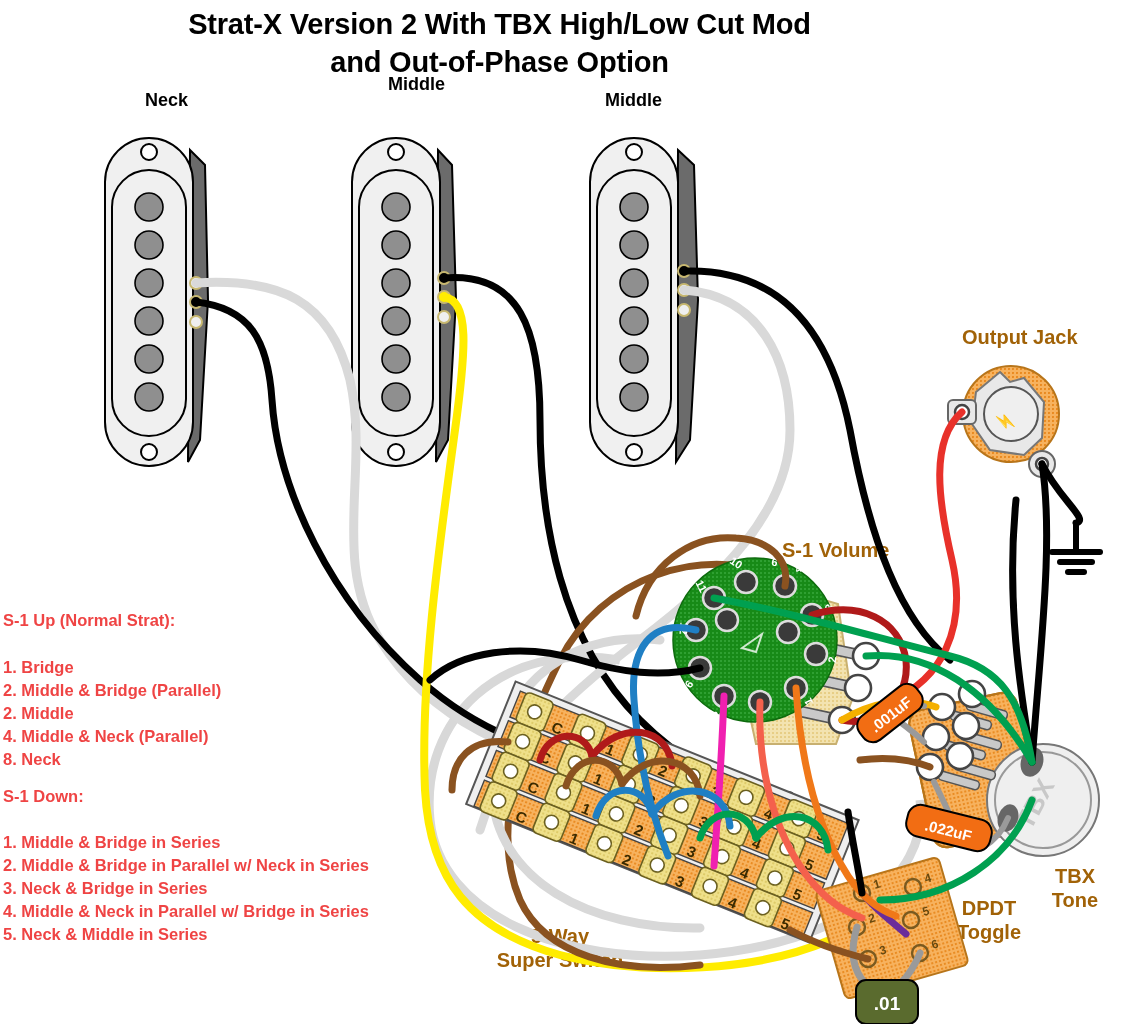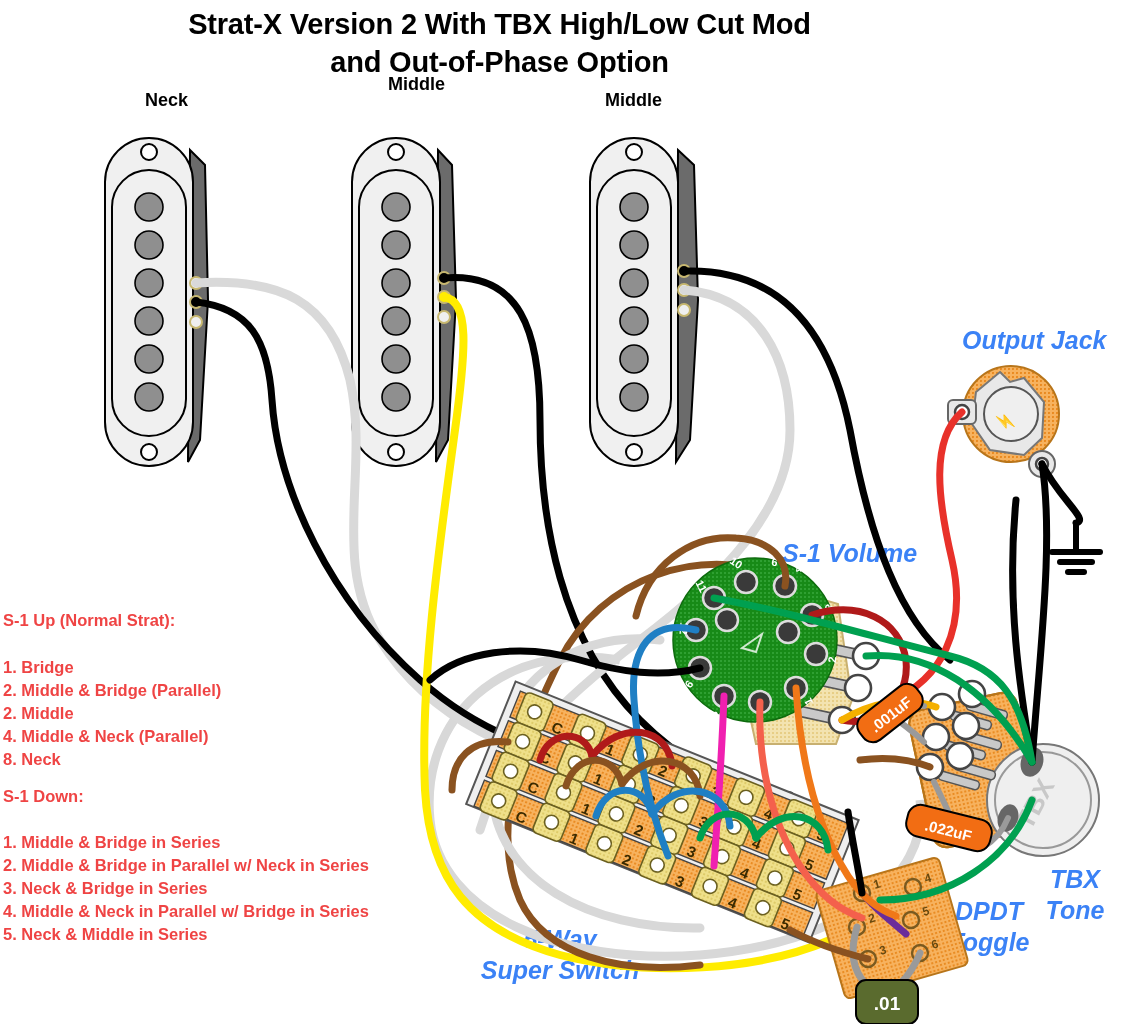--- a/index.html
+++ b/index.html
@@ -31,26 +31,25 @@
     letter-spacing: -0.2px;
   }
   .pickup-label {
     font-size: 18px;
     font-weight: bold;
     color: #000;
     text-align: right;
     white-space: nowrap;
   }
   .part-label {
-    font-size: 25px;
+    font-size: 20px;
     font-weight: bold;
-    color: #3b82f6;
+    color: #a16207;
     line-height: 1.22;
     white-space: nowrap;
-    font-style: italic;
   }
   .part-label.center { text-align: center; }
 
   
   #legend {
     left: 3px; top: 612px;
     font-size: 16.5px;
     font-weight: bold;
     color: #ef4444;
     line-height: 1.0;

